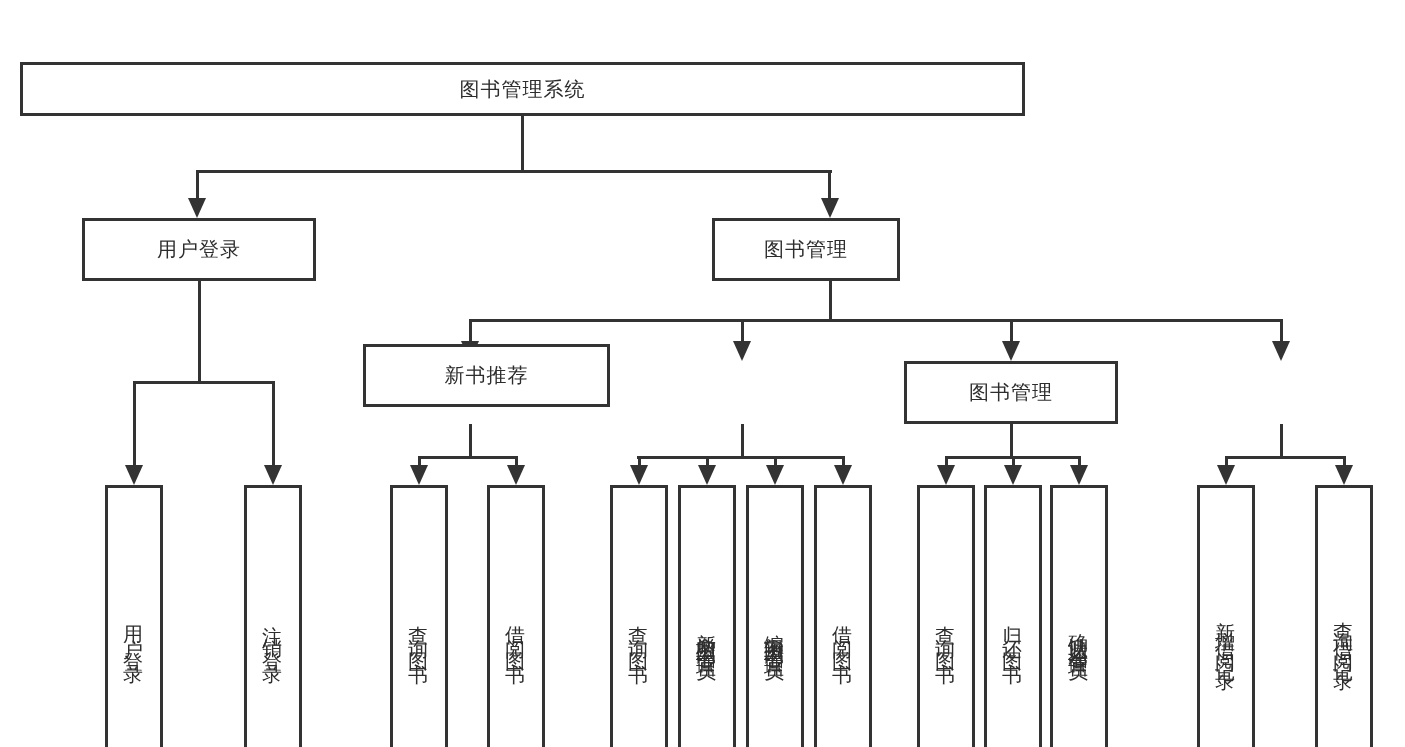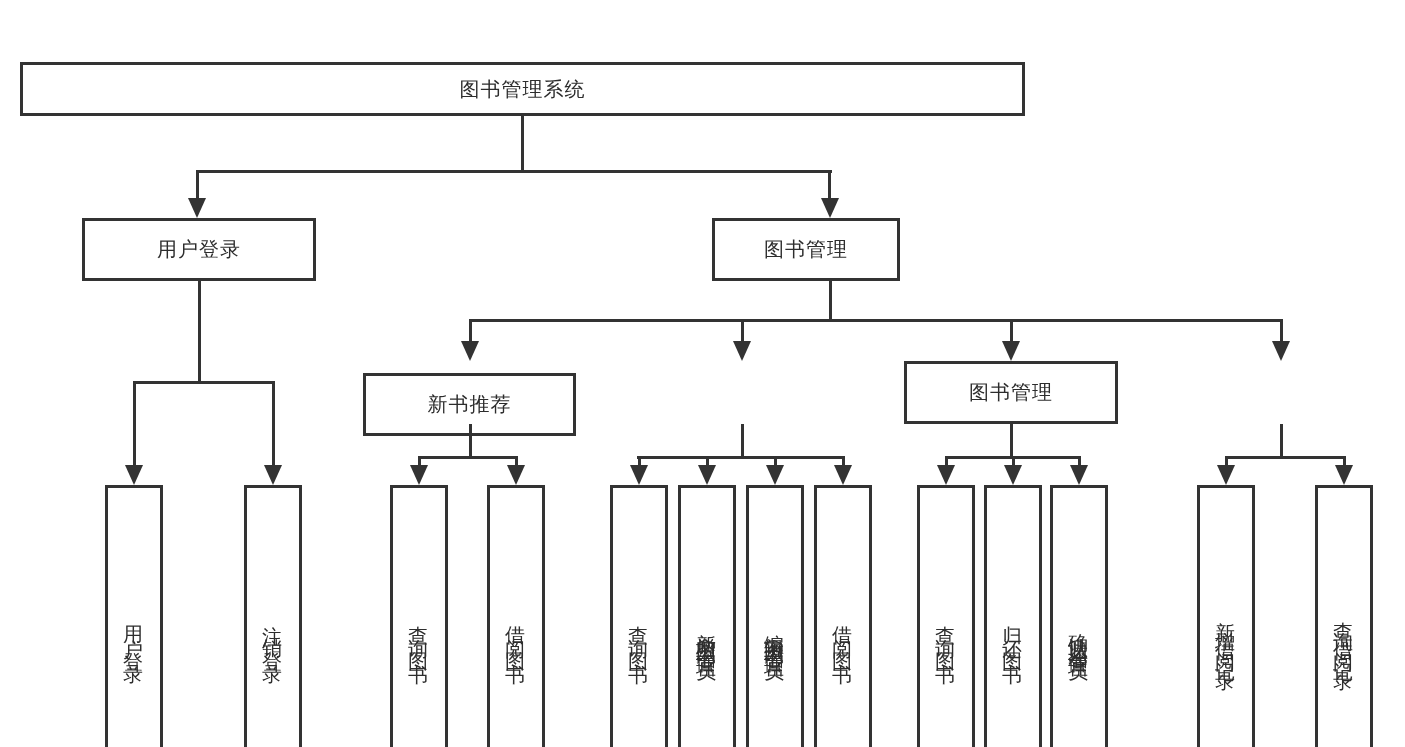--- a/index.html
+++ b/index.html
@@ -70,21 +70,21 @@
   <div class="hline" style="left:469px;top:271px;width:814px;"></div>
   <div class="vline" style="left:469px;top:271px;height:25px;"></div>
   <div class="arr" style="left:461px;top:293px;"></div>
   <div class="vline" style="left:741px;top:271px;height:25px;"></div>
   <div class="arr" style="left:733px;top:293px;"></div>
   <div class="vline" style="left:1010px;top:271px;height:25px;"></div>
   <div class="arr" style="left:1002px;top:293px;"></div>
   <div class="vline" style="left:1280px;top:271px;height:25px;"></div>
   <div class="arr" style="left:1272px;top:293px;"></div>
 
-  <div class="box" style="left:363px;top:325px;width:213px;height:63px;">新书推荐</div>
+  <div class="box" style="left:363px;top:296px;width:247px;height:63px;">新书推荐</div>
   <div class="box" style="left:904px;top:313px;width:214px;height:63px;">图书管理</div>
 
   <div class="vline" style="left:469px;top:376px;height:32px;"></div>
   <div class="hline" style="left:418px;top:408px;width:100px;"></div>
   <div class="vline" style="left:418px;top:408px;height:12px;"></div>
   <div class="arr" style="left:410px;top:417px;"></div>
   <div class="vline" style="left:515px;top:408px;height:12px;"></div>
   <div class="arr" style="left:507px;top:417px;"></div>
 
   <div class="vline" style="left:741px;top:376px;height:32px;"></div>

